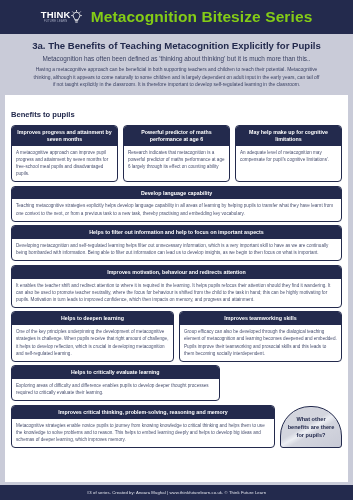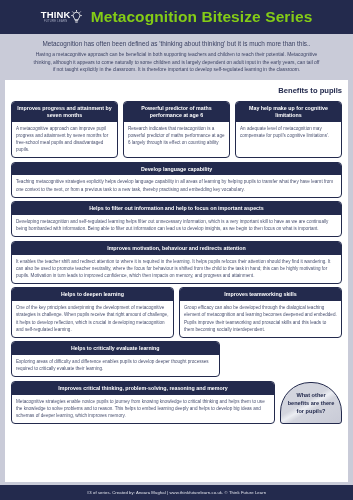--- a/index.html
+++ b/index.html
@@ -78,25 +78,25 @@
   .sheet {
     background: #ffffff;
     margin: 3px 5px 0;
     padding: 5px 6px 4px;
     flex: 1 1 auto;
     display: flex; flex-direction: column;
     gap: 3.5px;
     position: relative;
   }
   .section-title {
-    text-align: right;
+    text-align: left;
     color: #232a4d;
     font-size: 7.6px;
     font-weight: bold;
-    margin: 1px 0 2px;
+    margin: 10px 0 2px;
   }
 
   
   .card {
     border: 0.8px solid #232a4d;
     border-radius: 4px;
     background: #ffffff;
     overflow: hidden;
     display: flex; flex-direction: column;
   }
@@ -184,20 +184,21 @@
             <line x1="0.5" y1="5.6" x2="1.4" y2="5.6"></line>
             <line x1="10.5" y1="5.6" x2="9.6" y2="5.6"></line>
           </g>
         </svg>
       </span>
     </div>
     <div class="topbar-title">Metacognition Bitesize Series</div>
   </div>
 
   <div class="intro">
+    <h1>3a. The Benefits of Teaching Metacognition Explicitly for Pupils</h1>
     <div class="lede">Metacognition has often been defined as 'thinking about thinking' but it is much more than this..</div>
     <div class="body">Having a metacognitive approach can be beneficial in both supporting teachers and children to reach their potential. Metacognitive thinking, although it appears to come naturally to some children and is largely dependent on adult input in the early years, can tail off if not taught explicitly in the classroom. It is therefore important to develop self-regulated learning in the classroom.</div>
   </div>
 
   <div class="sheet">
 
     <div class="section-title">Benefits to pupils</div>
 
     <div class="row3">
       <div class="card">

